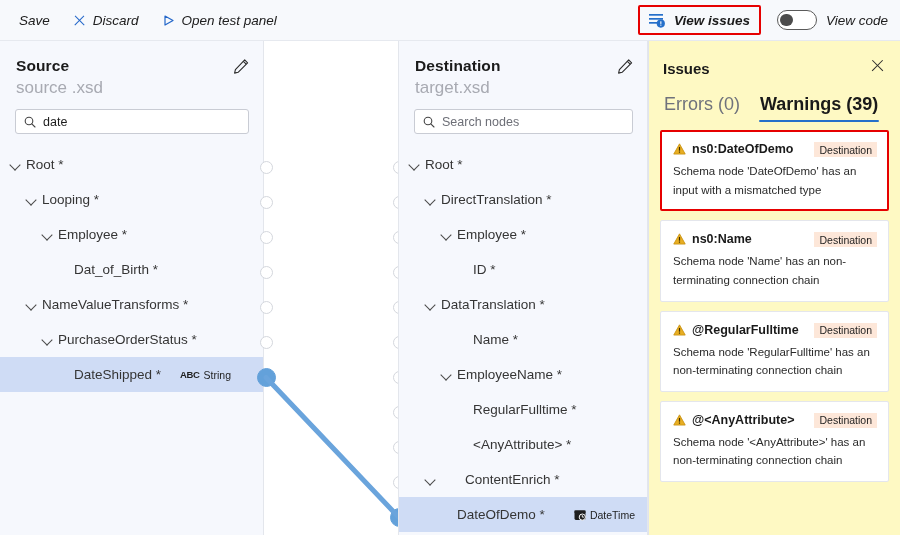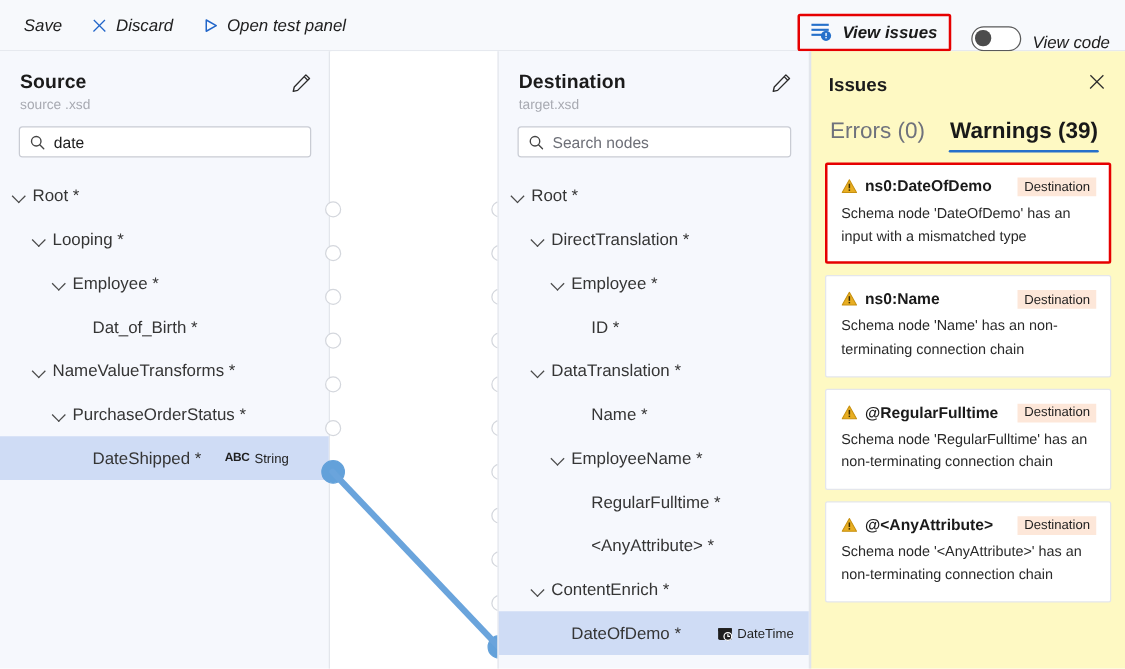--- a/index.html
+++ b/index.html
@@ -28,21 +28,21 @@
   .tb-btn:first-child { margin-left:10px; }
   .tb-spacer { flex:1 1 auto; }
   .icon-x { width:13px; height:13px; position:relative; flex:none; }
   .icon-x::before, .icon-x::after {
     content:""; position:absolute; left:0; top:6px; width:13px; height:1.4px;
     background:#2266c9;
   }
   .icon-x::before { transform:rotate(45deg); }
   .icon-x::after  { transform:rotate(-45deg); }
 
-  .tb-right { display:flex; align-items:flex-end; height:41px; padding-right:12px; }
+  .tb-right { display:flex; align-items:center; height:41px; padding-right:12px; }
   .view-issues {
     display:flex; align-items:center; gap:8px;
     height:30px; padding:0 9px;
     border:2px solid #e60000; border-radius:2px;
     font-size:13.5px; color:#1a1a1a; font-weight:600;
     cursor:pointer; background:#f7f9fc;
   }
   .toggle {
     width:40px; height:20px; border-radius:10px;
     border:1.3px solid #5a5a5a; background:#ffffff;
@@ -58,21 +58,21 @@
   .panel {
     position:absolute; top:41px; height:494px;
     background:#f6f8fd;
     border-left:1px solid #e3e6ec; border-right:1px solid #e3e6ec;
   }
   #source-panel      { left:0;   width:264px; border-left:none; }
   #destination-panel { left:398px; width:250px; }
 
   .panel-head { padding:16px 14px 0 16px; position:relative; }
   .panel-title { font-size:15.5px; font-weight:700; color:#1b1b1b; letter-spacing:.1px;}
-  .panel-sub { font-size:11px; color:#a8aab2; margin-top:3px; }
+  .panel-sub { font-size:17px; color:#a8aab2; margin-top:3px; }
   .pencil { position:absolute; right:13px; top:17px; width:17px; height:17px; cursor:pointer; }
 
   .searchbox {
     margin:11px 14px 0 15px; height:25px;
     background:#ffffff; border:1px solid #c9ccd4; border-radius:3px;
     display:flex; align-items:center; gap:7px; padding:0 8px;
   }
   .search-text { font-size:12.5px; color:#1c1c1c; }
   .search-text.placeholder { color:#6d6f77; }
 
@@ -317,21 +317,21 @@
           <span class="node-label">EmployeeName *</span>
         </div>
         <div class="node" style="padding-left: 58px; padding-right: 10px;">
           <span class="chev" style="visibility: hidden;"></span>
           <span class="node-label">RegularFulltime *</span>
         </div>
         <div class="node" style="padding-left: 58px; padding-right: 10px;">
           <span class="chev" style="visibility: hidden;"></span>
           <span class="node-label">&lt;AnyAttribute&gt; *</span>
         </div>
-        <div class="node" style="padding-left: 26px; padding-right: 10px;">
+        <div class="node" style="padding-left: 26px; padding-right: 10px; gap: 24px;">
           <span class="chev"></span>
           <span class="node-label">ContentEnrich *</span>
         </div>
         <div class="node selected" style="padding-left: 42px; padding-right: 10px;">
           <span class="chev" style="visibility: hidden;"></span>
           <span class="node-label">DateOfDemo *</span>
           <span class="type-chip" style="right: 12px;">
             <svg width="12" height="12" viewBox="0 0 12 12">
               <rect x="0.5" y="1.5" width="11" height="9.5" rx="1.4" fill="#1e1e1e"></rect>
               <rect x="0.5" y="1.5" width="11" height="2.4" fill="#1e1e1e"></rect>

